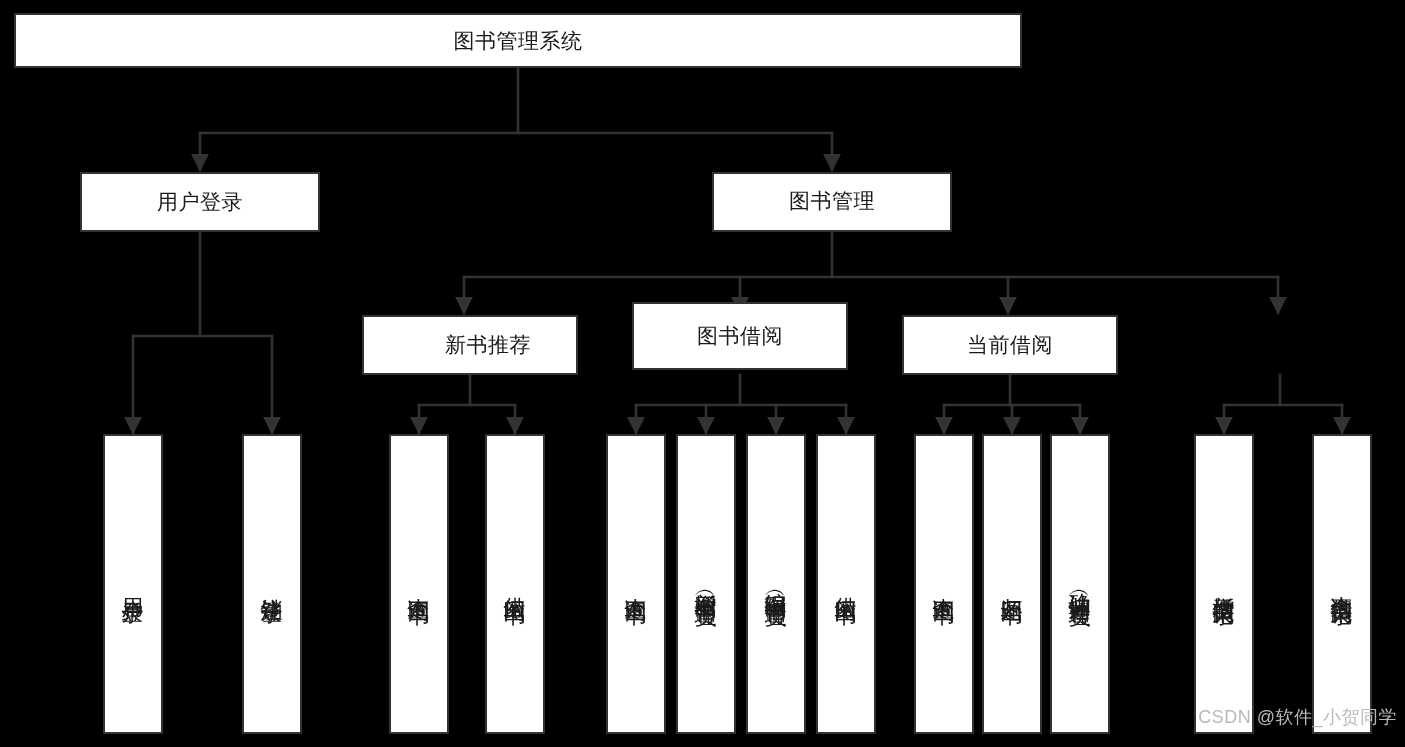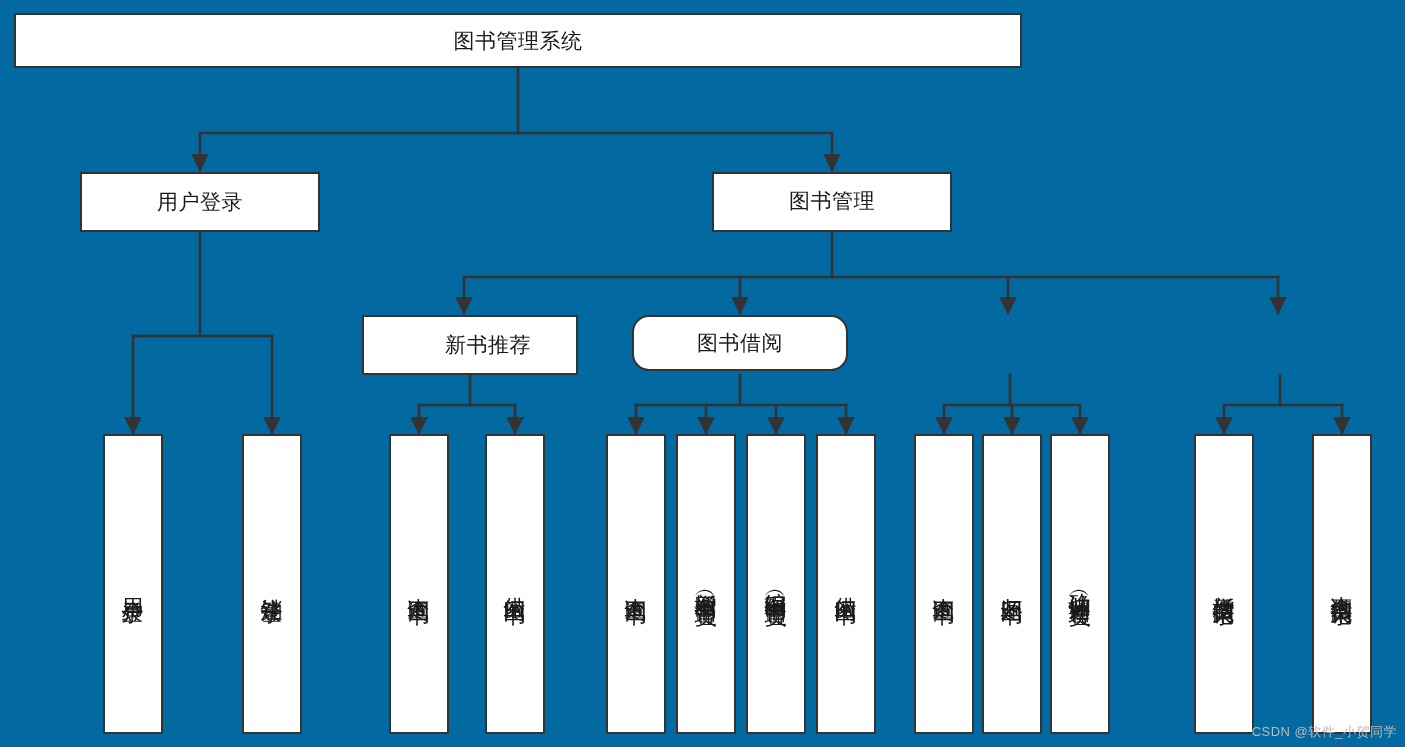--- a/index.html
+++ b/index.html
@@ -8,21 +8,21 @@
     padding: 0;
     background: #ffffff;
   }
   body {
     font-family: "Liberation Sans", "DejaVu Sans", sans-serif;
   }
   #diagram-root {
     position: relative;
     width: 1405px;
     height: 747px;
-    background: #0369a1;
+    background: #000000;
     overflow: hidden;
   }
   #wire-layer {
     position: absolute;
     left: 0;
     top: 0;
     width: 1405px;
     height: 747px;
     pointer-events: none;
   }
@@ -50,22 +50,22 @@
     -webkit-text-orientation: upright;
     letter-spacing: 2px;
     padding: 6px 0;
     text-align: center;
     align-items: center;
     justify-content: center;
   }
   .watermark {
     position: absolute;
     right: 8px;
-    bottom: 6px;
-    font-size: 13px;
+    bottom: 18px;
+    font-size: 18px;
     color: #b9b9b9;
     white-space: nowrap;
     letter-spacing: 0.5px;
   }
 </style>
 </head>
 <body>
 
 <div id="diagram-root">
 
@@ -118,21 +118,22 @@
       <path d="M 1342 405 L 1342 433" marker-end="url(#arrow)"></path>
     </g>
   </svg>
 
   <div class="node node-h" style="left:14px; top:13px; width:1008px; height:55px;">图书管理系统</div>
 
   <div class="node node-h" style="left:80px; top:172px; width:240px; height:60px;">用户登录</div>
   <div class="node node-h" style="left:712px; top:172px; width:240px; height:60px;font-family:Liberation Serif, serif;">图书管理</div>
 
   <div class="node node-h" style="left:362px; top:315px; width:216px; height:60px;padding-left:36px;">新书推荐</div>
-  <div class="node node-h" style="left:632px; top:315px; width:216px; height:56px;border-radius:17px;">图书借阅</div>
+  <div class="node node-h" style="left:632px; top:302px; width:216px; height:68px;">图书借阅</div>
+  <div class="node node-h" style="left:902px; top:315px; width:216px; height:60px;">当前借阅</div>
 
   <div class="node node-v" style="left:103px; top:434px; width:60px; height:300px;">用户登录</div>
   <div class="node node-v" style="left:242px; top:434px; width:60px; height:300px;">注销登录</div>
 
   <div class="node node-v" style="left:389px; top:434px; width:60px; height:300px;">查询图书</div>
   <div class="node node-v" style="left:485px; top:434px; width:60px; height:300px;">借阅图书</div>
 
   <div class="node node-v" style="left:606px; top:434px; width:60px; height:300px;">查询图书</div>
   <div class="node node-v" style="left:676px; top:434px; width:60px; height:300px;">新增图书（管理员）</div>
   <div class="node node-v" style="left:746px; top:434px; width:60px; height:300px;">编辑图书（管理员）</div>

